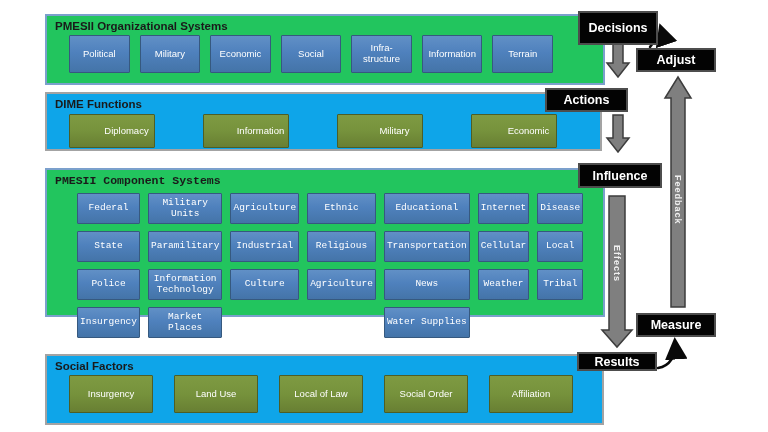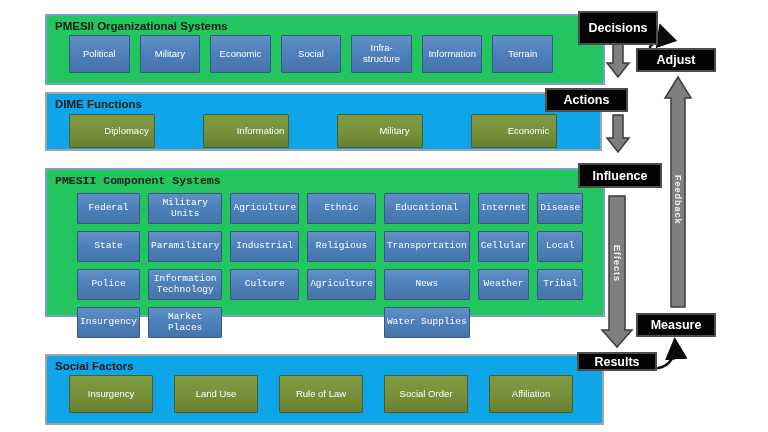--- a/index.html
+++ b/index.html
@@ -119,21 +119,21 @@
       <div class="box box-blue">Market Places</div>
       <div class="box box-blue col5">Water Supplies</div>
     </div>
   </div>
 
   <div class="panel panel-green" style="left:45px;top:354px;width:559px;height:71px;">
     <div class="panel-title">Social Factors</div>
     <div class="row social-row">
       <div class="box box-green">Insurgency</div>
       <div class="box box-green">Land Use</div>
-      <div class="box box-green">Rule of Law</div>
+      <div class="box box-green">Local of Law</div>
       <div class="box box-green">Social Order</div>
       <div class="box box-green">Affiliation</div>
     </div>
   </div>
 
   <svg id="arrows" width="768" height="432" viewBox="0 0 768 432">
     <defs>
       <marker id="ah" markerWidth="9" markerHeight="9" refX="7" refY="4.5" orient="auto">
         <path d="M0,0 L9,4.5 L0,9 Z" fill="#0a0a0a"></path>
       </marker>

